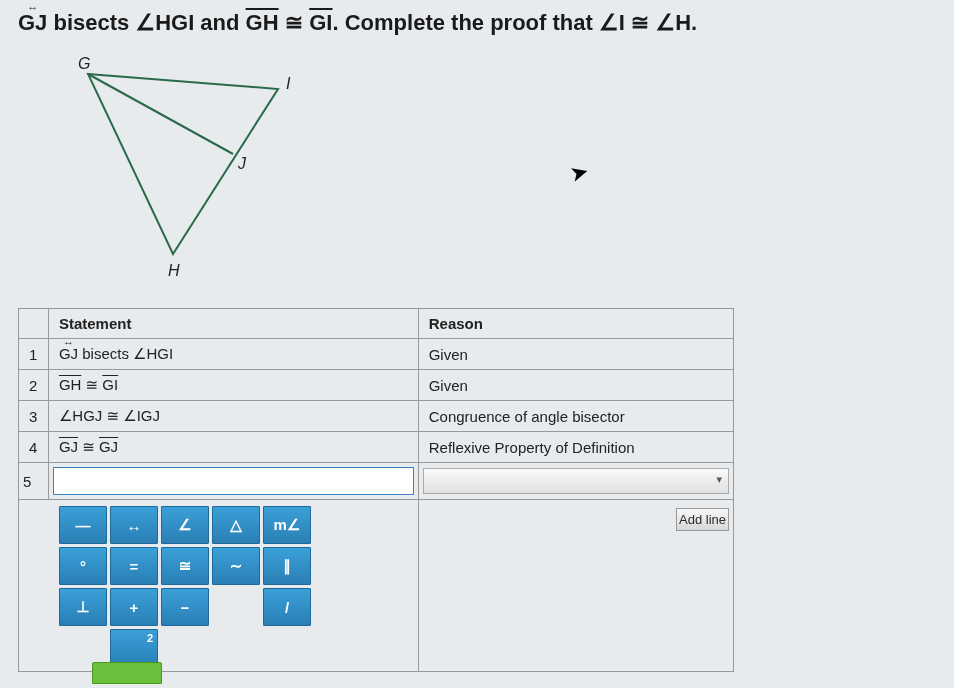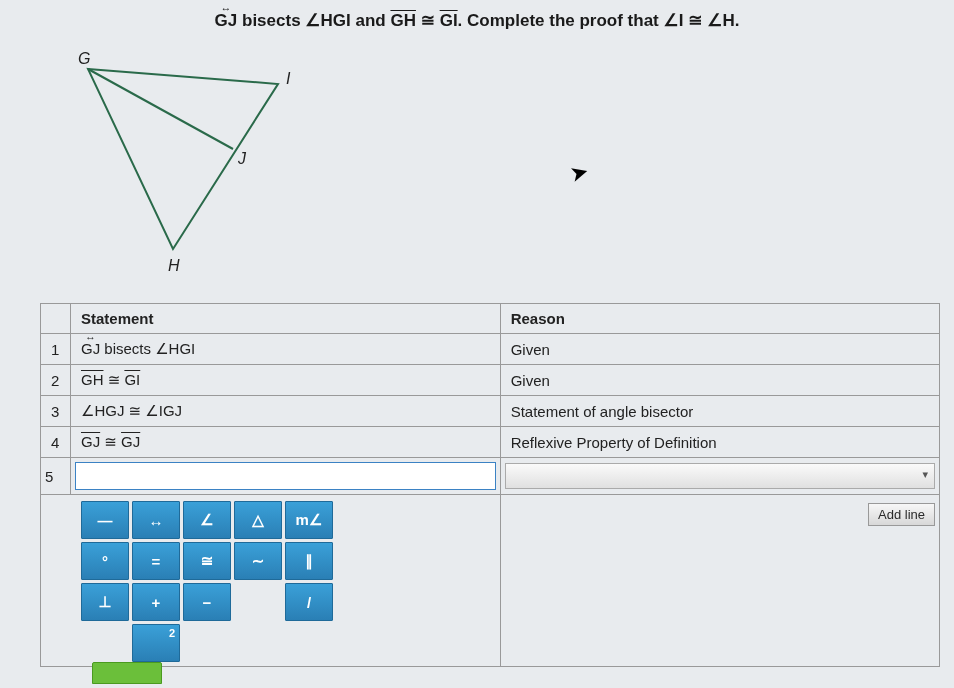--- a/index.html
+++ b/index.html
@@ -6,35 +6,33 @@
   body {
     font-family: Arial, Helvetica, sans-serif;
     background: #e8ebee;
     width: 954px;
     height: 688px;
     padding: 10px 18px;
     color: #222;
     position: relative;
   }
   .problem-text {
-    font-size: 17px;
+    font-size: 22px;
     font-weight: bold;
     color: #1a1a1a;
     margin-bottom: 18px;
-    text-align: center;
   }
   .figure {
     margin-left: 40px;
     margin-bottom: 20px;
   }
   .proof-table {
     border-collapse: collapse;
-    width: 900px;
+    width: 716px;
     background: #e8ebee;
-    margin-left: 22px;
   }
   .proof-table th, .proof-table td {
     border: 1px solid #999;
     padding: 6px 10px;
     text-align: left;
     font-size: 15px;
     vertical-align: middle;
   }
   .proof-table th {
     font-weight: bold;
@@ -88,21 +86,21 @@
     font-weight: bold;
     cursor: pointer;
     border-radius: 1px;
   }
   .key.sup { font-size: 11px; align-items: flex-start; justify-content: flex-end; padding: 2px 4px 0 0;}
   .add-line-btn {
     display: inline-block;
     background: linear-gradient(#f7f7f7, #d8d8d8);
     border: 1px solid #999;
     color: #2a2a2a;
-    padding: 3px 9px;
+    padding: 3px 2px;
     font-size: 13px;
     cursor: pointer;
     float: right;
     margin-top: 2px;
   }
   .green-btn {
     position: absolute;
     left: 92px;
     bottom: 4px;
     width: 70px;
@@ -163,21 +161,21 @@
         <td class="reason-col">Given</td>
       </tr>
       <tr>
         <td class="num-col">2</td>
         <td class="stmt-col"><span class="overline">GH</span> ≅ <span class="overline">GI</span></td>
         <td class="reason-col">Given</td>
       </tr>
       <tr>
         <td class="num-col">3</td>
         <td class="stmt-col">∠HGJ ≅ ∠IGJ</td>
-        <td class="reason-col">Statement of angle bisector</td>
+        <td class="reason-col">Congruence of angle bisector</td>
       </tr>
       <tr>
         <td class="num-col">4</td>
         <td class="stmt-col"><span class="overline">GJ</span> ≅ <span class="overline">GJ</span></td>
         <td class="reason-col">Reflexive Property of Definition</td>
       </tr>
     </tbody>
   <tbody>
       <tr class="input-row">
     <td class="num-col">5</td>

